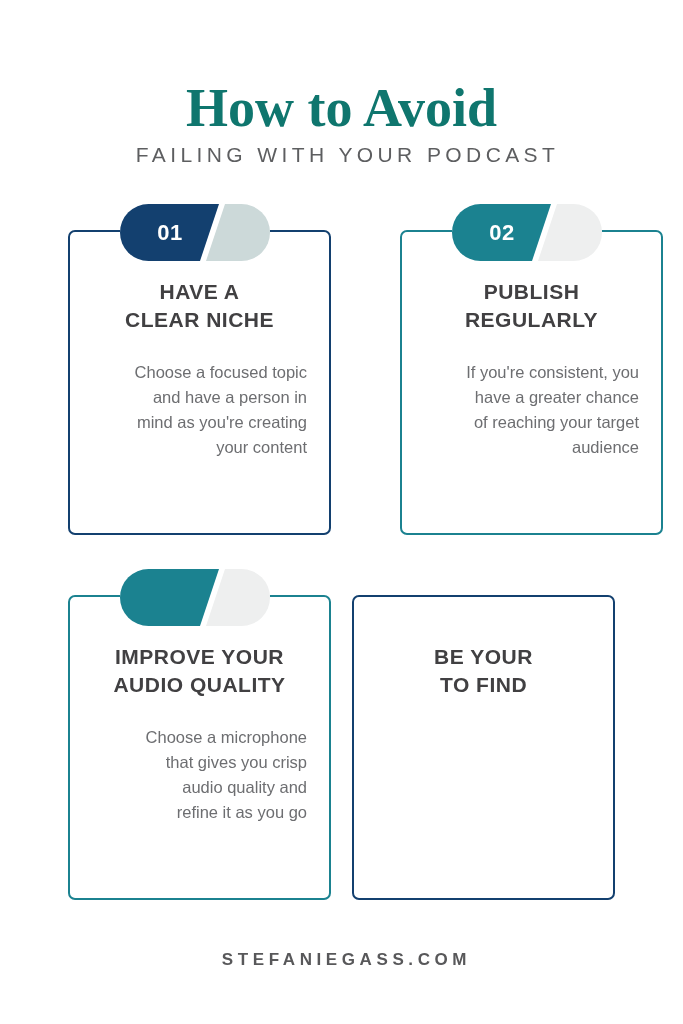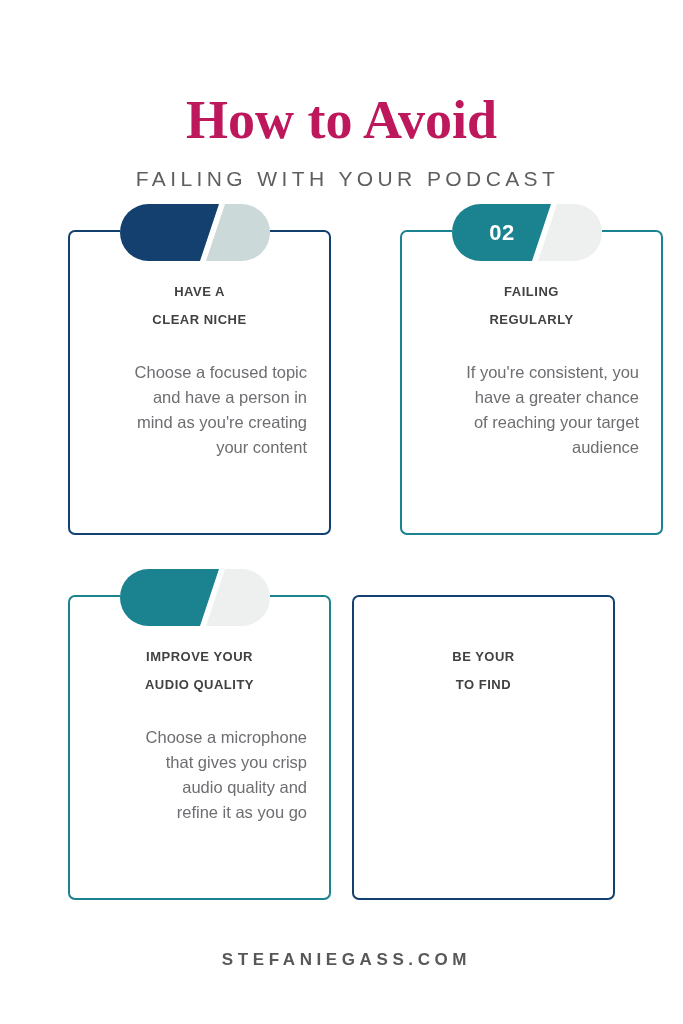--- a/index.html
+++ b/index.html
@@ -21,23 +21,23 @@
     left: 0;
     top: 76px;
     width: 683px;
     text-align: center;
   }
   #title {
     font-family: "Liberation Serif", serif;
     font-weight: bold;
     font-size: 54px;
     line-height: 56px;
-    color: #be185d;
+    color: #0f766e;
     letter-spacing: 0px;
-    margin: 16px;
+    margin: 4px;
   }
   #subtitle {
     font-family: "Liberation Sans", sans-serif;
     font-weight: normal;
     font-size: 21px;
     line-height: 30px;
     color: #5d5e60;
     letter-spacing: 4.4px;
     margin: 4px 0 0 0;
     padding-left: 12px;
@@ -102,21 +102,21 @@
 
   
   .card-heading {
     position: absolute;
     left: 12px;
     right: 12px;
     top: 46px;
     text-align: center;
     font-family: "Liberation Sans", sans-serif;
     font-weight: bold;
-    font-size: 13px;
+    font-size: 21px;
     line-height: 28px;
     letter-spacing: 0.5px;
     color: #414042;
     white-space: pre-line;
   }
   .card-body {
     position: absolute;
     left: 22px;
     right: 22px;
     top: 128px;
@@ -160,20 +160,21 @@
             <clipPath id="pill-clip-0">
               <rect x="0" y="0" width="150" height="57" rx="28.5" ry="28.5"></rect>
             </clipPath>
           </defs>
           <g clip-path="url(#pill-clip-0)">
             <rect x="0" y="0" width="150" height="57" fill="#ffffff"></rect>
             <polygon points="0,0 99,0 80,57 0,57" fill="#13406f"></polygon>
             <polygon points="105,0 150,0 150,57 86,57" fill="#ccd9d9"></polygon>
           </g>
         </svg>
+        <div class="badge-num">01</div>
       </div>
       <div class="card-heading">HAVE A
 CLEAR NICHE</div>
       <div class="card-body">Choose a focused topic
 and have a person in
 mind as you're creating
 your content</div>
     </div>
     <div class="card pos-1 teal">
       <div class="badge">
@@ -184,21 +185,21 @@
             </clipPath>
           </defs>
           <g clip-path="url(#pill-clip-1)">
             <rect x="0" y="0" width="150" height="57" fill="#ffffff"></rect>
             <polygon points="0,0 99,0 80,57 0,57" fill="#1b8290"></polygon>
             <polygon points="105,0 150,0 150,57 86,57" fill="#eeefef"></polygon>
           </g>
         </svg>
         <div class="badge-num">02</div>
       </div>
-      <div class="card-heading">FAILING
+      <div class="card-heading">PUBLISH
 REGULARLY</div>
       <div class="card-body">If you're consistent, you
 have a greater chance
 of reaching your target
 audience</div>
     </div>
     <div class="card pos-2 teal">
       <div class="badge">
         <svg viewBox="0 0 150 57" xmlns="http://www.w3.org/2000/svg">
           <defs>

